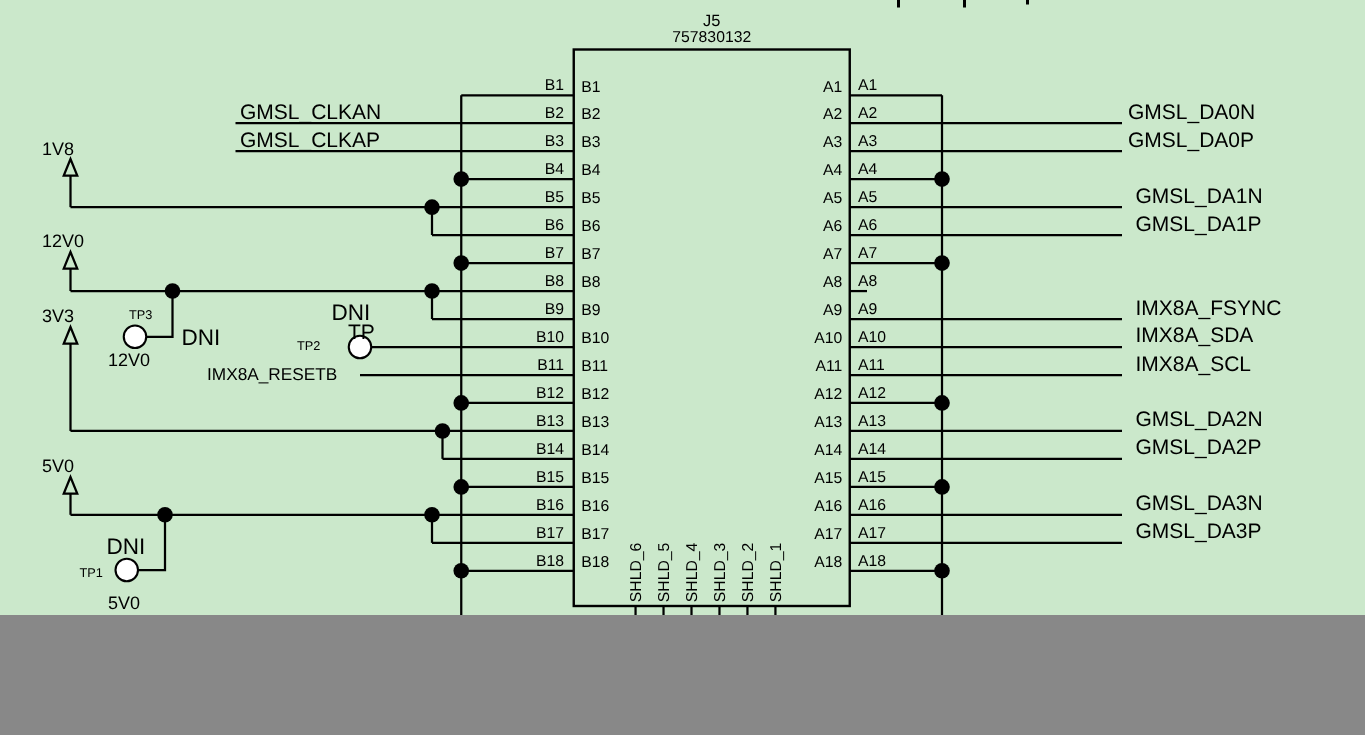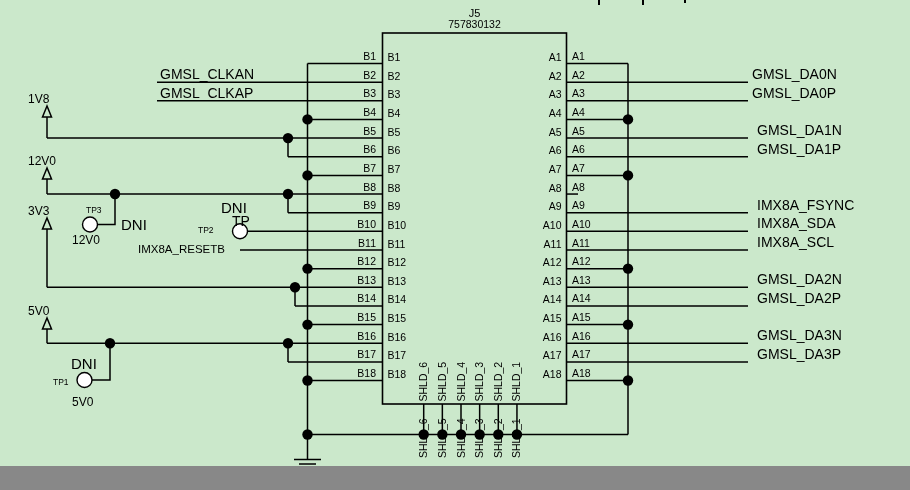--- a/index.html
+++ b/index.html
@@ -1,16 +1,16 @@
 <!DOCTYPE html>
 <html><head>
 <meta charset="utf-8">
 <style>
   html,body{margin:0;padding:0;background:#888;}
-  .stage{position:relative;width:910px;height:466px;overflow:hidden;}
+  .stage{position:relative;width:910px;height:410px;overflow:hidden;}
   svg{display:block;}
   text{font-family:"Liberation Sans","DejaVu Sans",sans-serif;fill:#000;}
   .s8 {font-size:8.5px;}
   .s10{font-size:10.5px;}
   .s11{font-size:11px;}
   .s115{font-size:11.5px;}
   .s12{font-size:12px;}
   .s14{font-size:14px;}
   .s15{font-size:15px;}
   .wire{stroke:#000;stroke-width:1.5;fill:none;}

